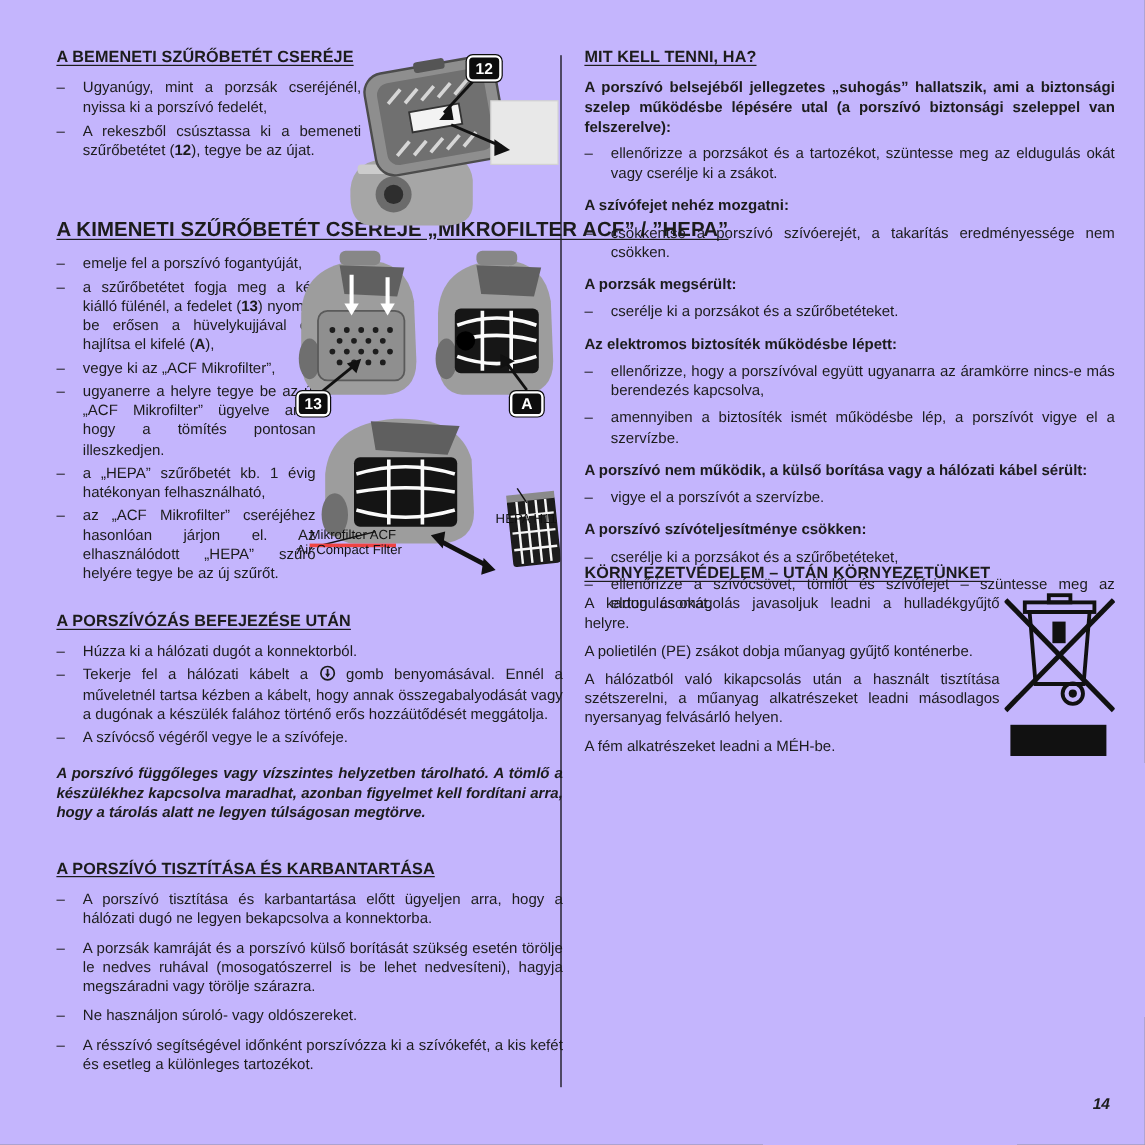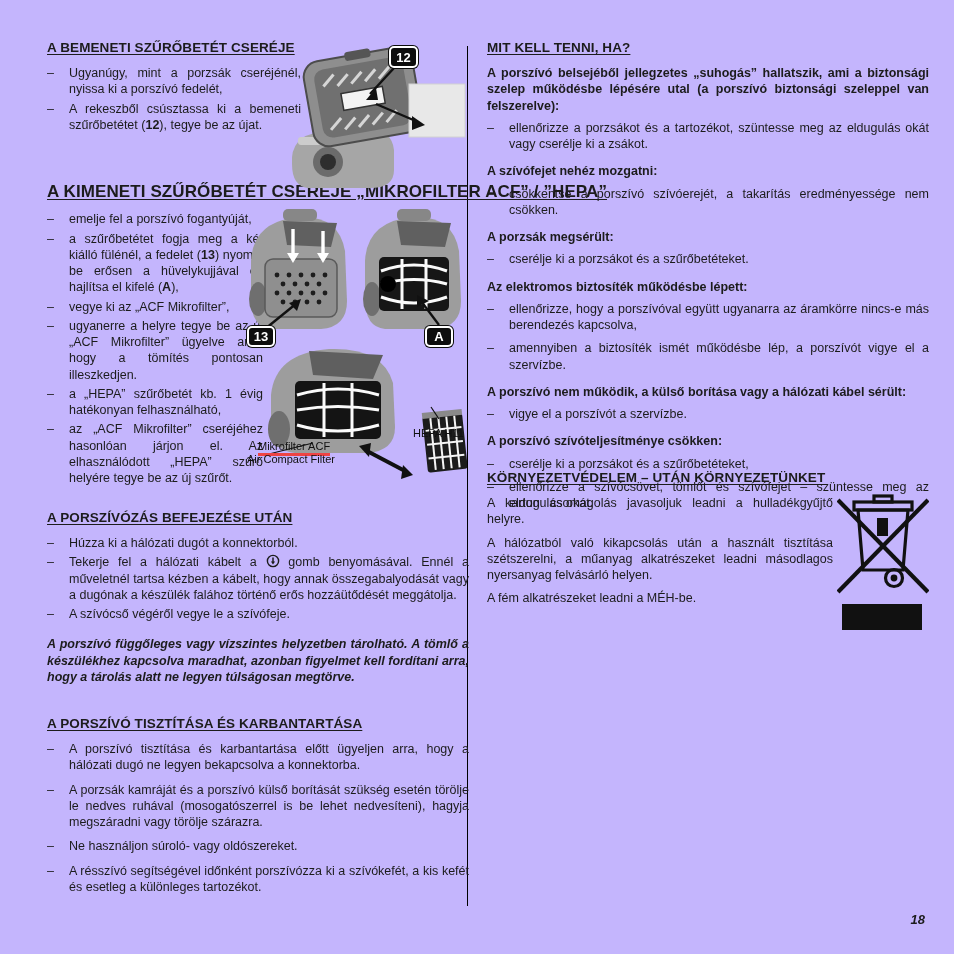--- a/index.html
+++ b/index.html
@@ -320,20 +320,21 @@
     <div class="li body-txt">
       <span class="dash">–</span>
       <span class="t">ellenőrizze a szívócsövet, tömlőt és szívófejet – szüntesse meg az eldugulás okát.</span>
     </div>
   </section>
 
   <section class="sec" id="sec-env">
     <h2 class="sec-title">KÖRNYEZETVÉDELEM – UTÁN KÖRNYEZETÜNKET</h2>
     <div class="env-text body-txt">
       <p>A karton csomagolás javasoljuk leadni a hulladékgyűjtő helyre.</p>
+      <p>A polietilén (PE) zsákot dobja műanyag gyűjtő konténerbe.</p>
       <p>A hálózatból való kikapcsolás után a használt tisztítása szétszerelni, a műanyag alkatrészeket leadni másodlagos nyersanyag felvásárló helyen.</p>
       <p>A fém alkatrészeket leadni a MÉH-be.</p>
     </div>
 
     <svg style="position:absolute; right:0; top:22px;" width="92" height="150" viewBox="0 0 92 150">
       <g stroke="#111111" fill="none" stroke-width="3.2">
         <rect x="37" y="4" width="18" height="6"></rect>
         <rect x="17" y="10" width="58" height="8"></rect>
         <polygon points="21,18 71,18 66,78 26,78"></polygon>
         <rect x="40" y="26" width="11" height="18" fill="#111111" stroke="none"></rect>
@@ -341,15 +342,15 @@
       </g>
       <circle cx="57" cy="86" r="3.4" fill="#111111"></circle>
       <g stroke="#111111" stroke-width="4.2">
         <line x1="1" y1="8" x2="91" y2="100"></line>
         <line x1="91" y1="8" x2="1" y2="100"></line>
       </g>
       <rect x="5" y="112" width="80" height="26" fill="#111111"></rect>
     </svg>
   </section>
 
-  <div class="page-num">18</div>
+  <div class="page-num">14</div>
 
 </div>
 
 </body></html>

